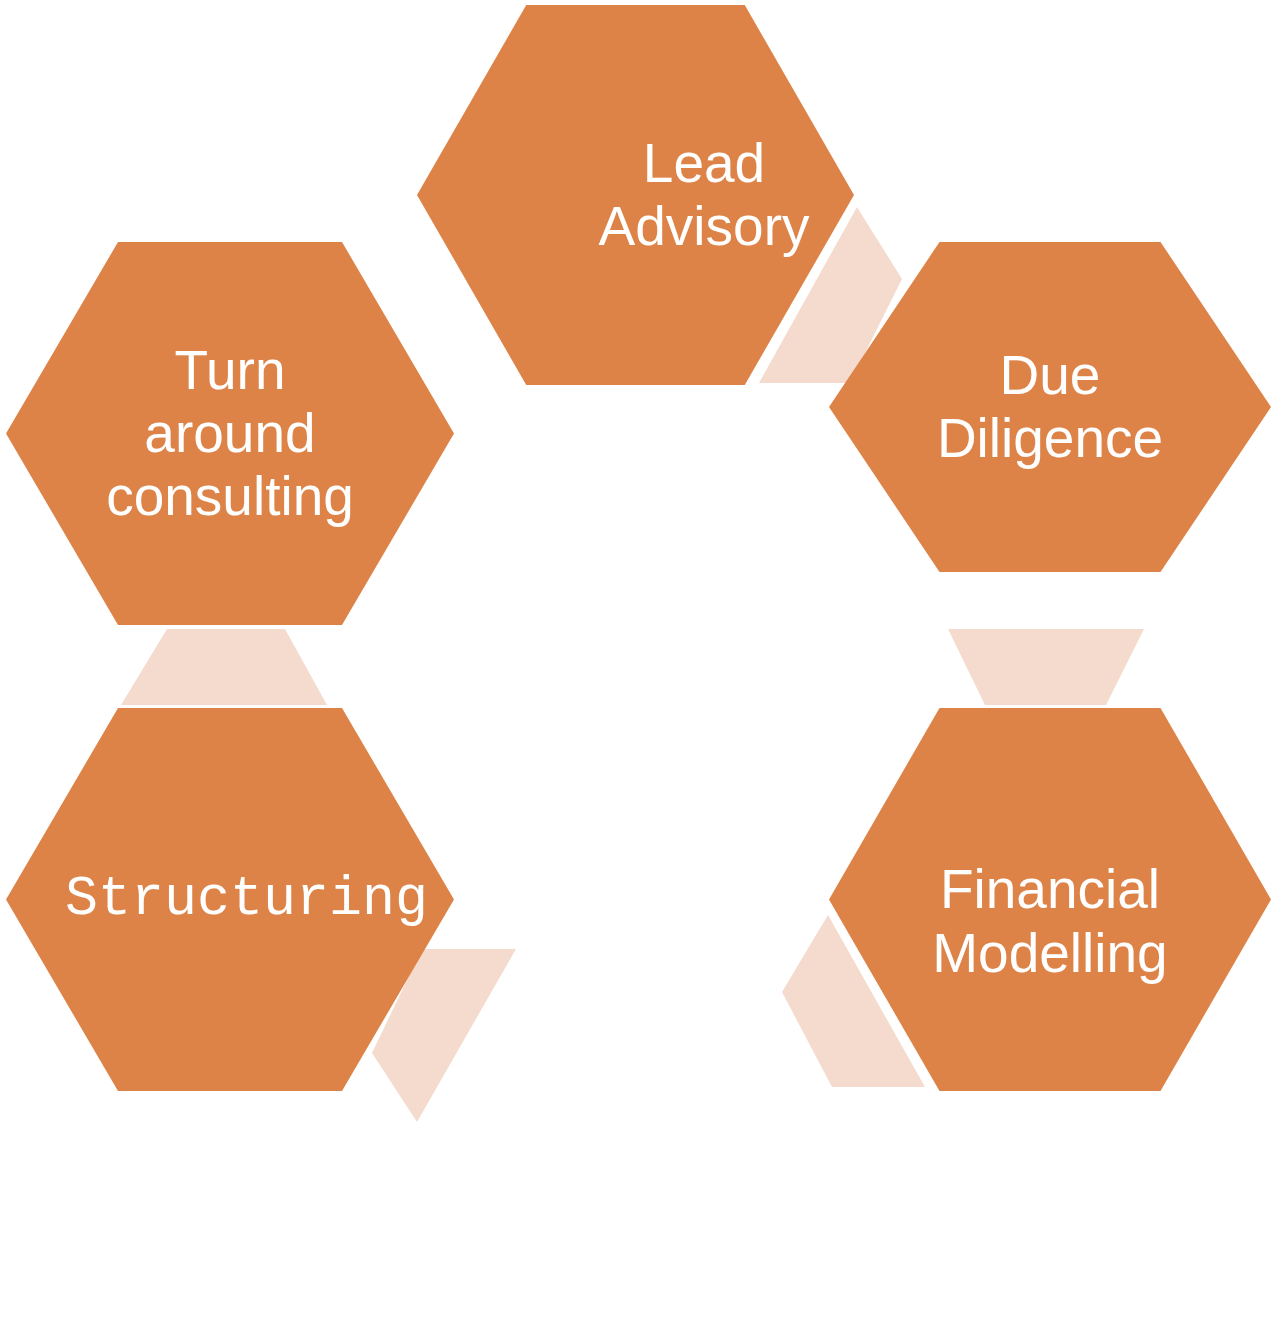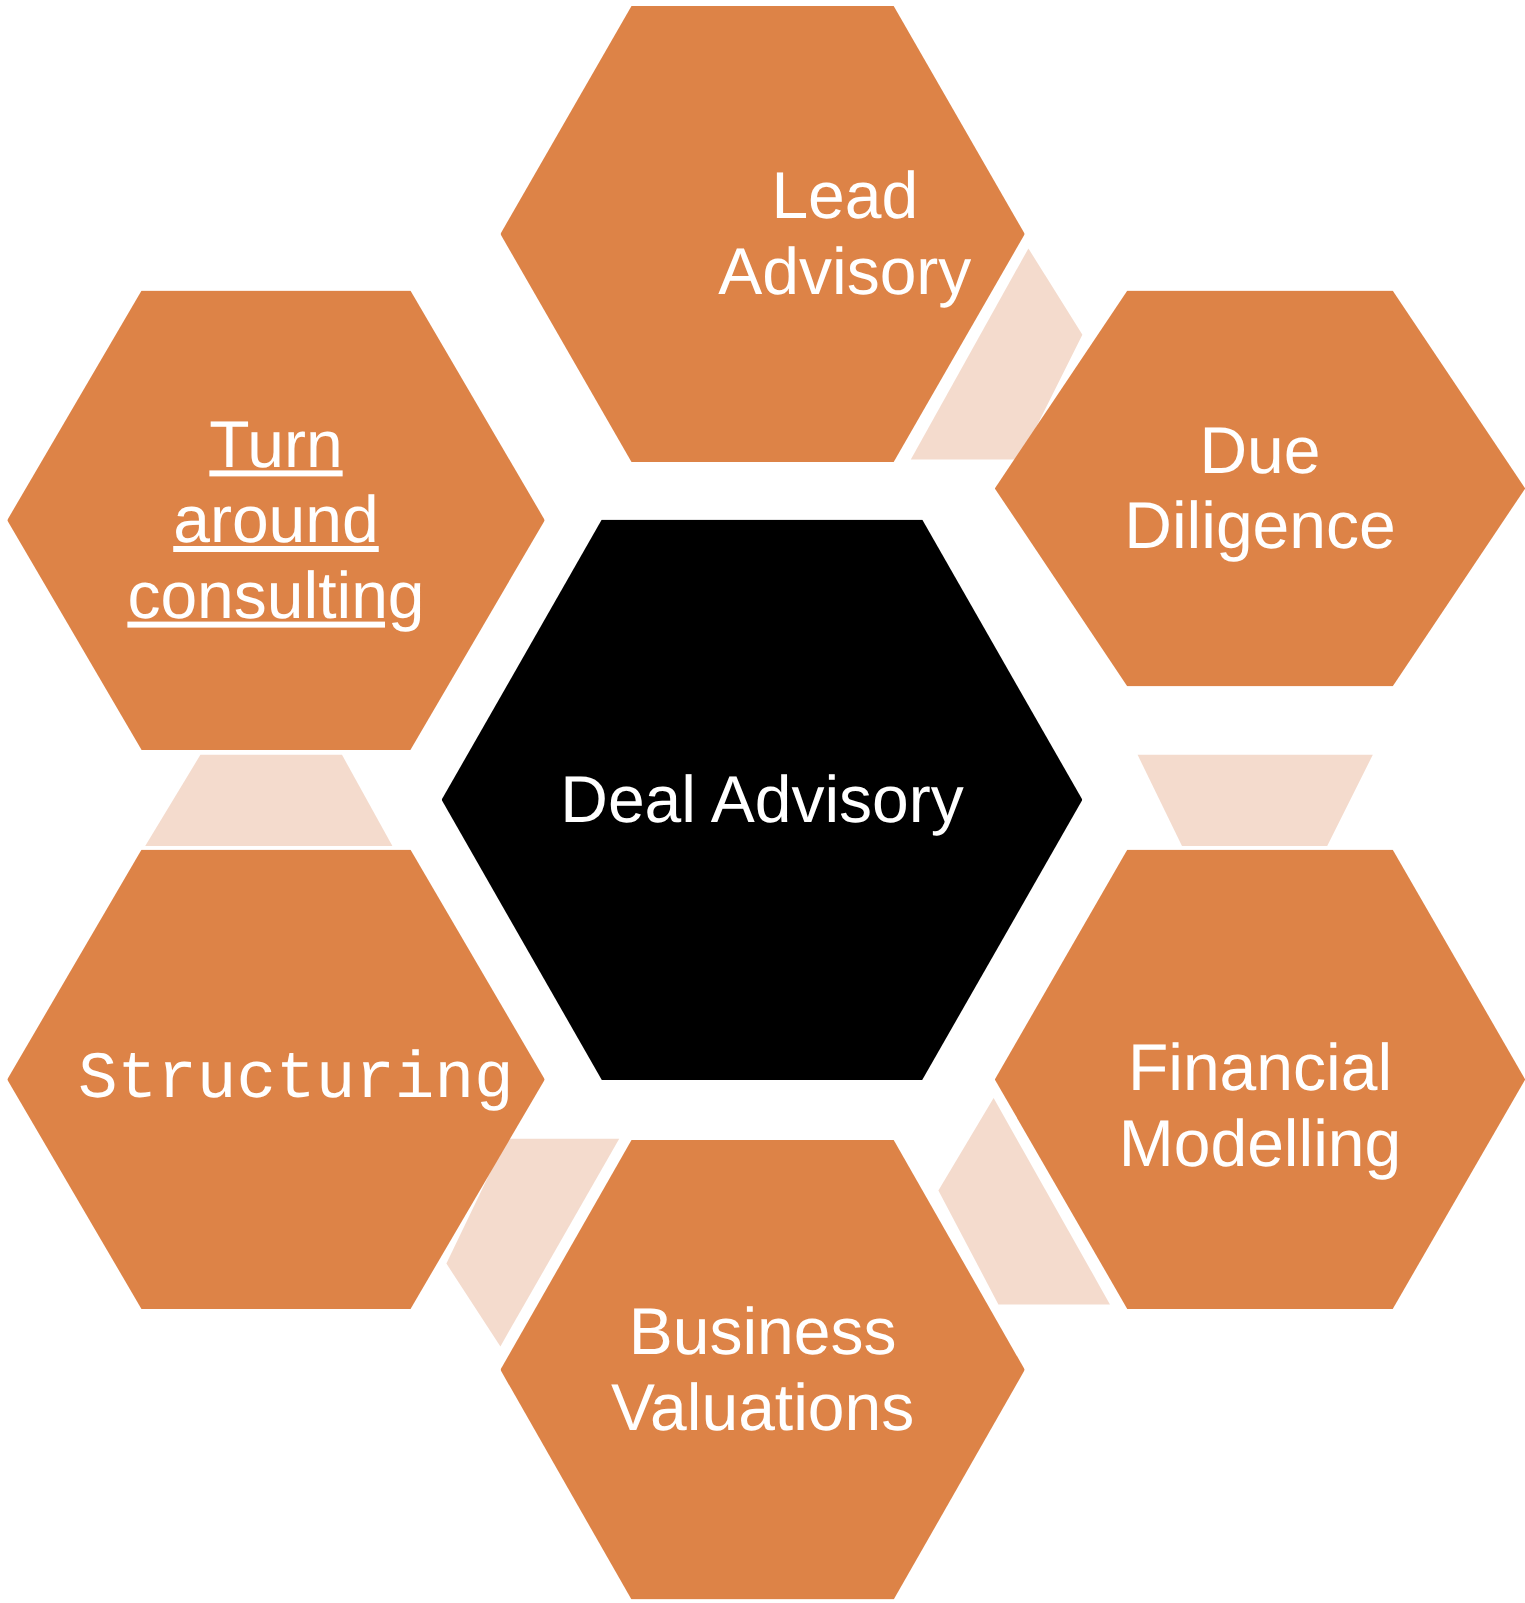--- a/index.html
+++ b/index.html
@@ -49,21 +49,21 @@
   .pos-lead-advisory        { left: 417px; top: 5px;   width: 437px; height: 380px; justify-content: flex-end; }
   .pos-due-diligence        { left: 829px; top: 242px; width: 442px; height: 330px; }
   .pos-turn-around          { left: 6px;   top: 242px; width: 448px; height: 383px; }
   .pos-deal-advisory        { left: 368px; top: 433px; width: 534px; height: 467px; }
   .pos-structuring          { left: 6px;   top: 708px; width: 448px; height: 383px; }
   .pos-financial-modelling  { left: 829px; top: 708px; width: 442px; height: 383px; }
   .pos-business-valuations  { left: 417px; top: 950px; width: 437px; height: 383px; }
 
   .w-lead-advisory       { max-width: 300px; }
   .w-due-diligence       { max-width: 300px; }
-  .w-turn-around         { max-width: 270px; text-decoration: underline; }
+  .w-turn-around         { max-width: 270px; }
   .w-deal-advisory       { max-width: 470px; }
   .w-structuring         { max-width: 330px; font-family: Liberation Mono, monospace; }
   .w-financial-modelling { max-width: 320px; margin-top: 44px; }
   .w-business-valuations { max-width: 320px; }
 </style>
 </head>
 <body>
 
 <div class="canvas">
 
@@ -80,29 +80,23 @@
   </div>
 
   <div class="hex pos-due-diligence">
     <div class="hex-label w-due-diligence">Due Diligence</div>
   </div>
 
   <div class="hex pos-turn-around">
     <div class="hex-label w-turn-around">Turn around consulting</div>
   </div>
 
-  <div class="hex hex-center pos-deal-advisory">
-    <div class="hex-label w-deal-advisory">Deal Advisory</div>
-  </div>
 
   <div class="hex pos-structuring">
     <div class="hex-label w-structuring">Structuring</div>
   </div>
 
   <div class="hex pos-financial-modelling">
     <div class="hex-label w-financial-modelling">Financial Modelling</div>
   </div>
 
-  <div class="hex pos-business-valuations">
-    <div class="hex-label w-business-valuations">Business Valuations</div>
-  </div>
 
 </div>
 
 </body></html>

